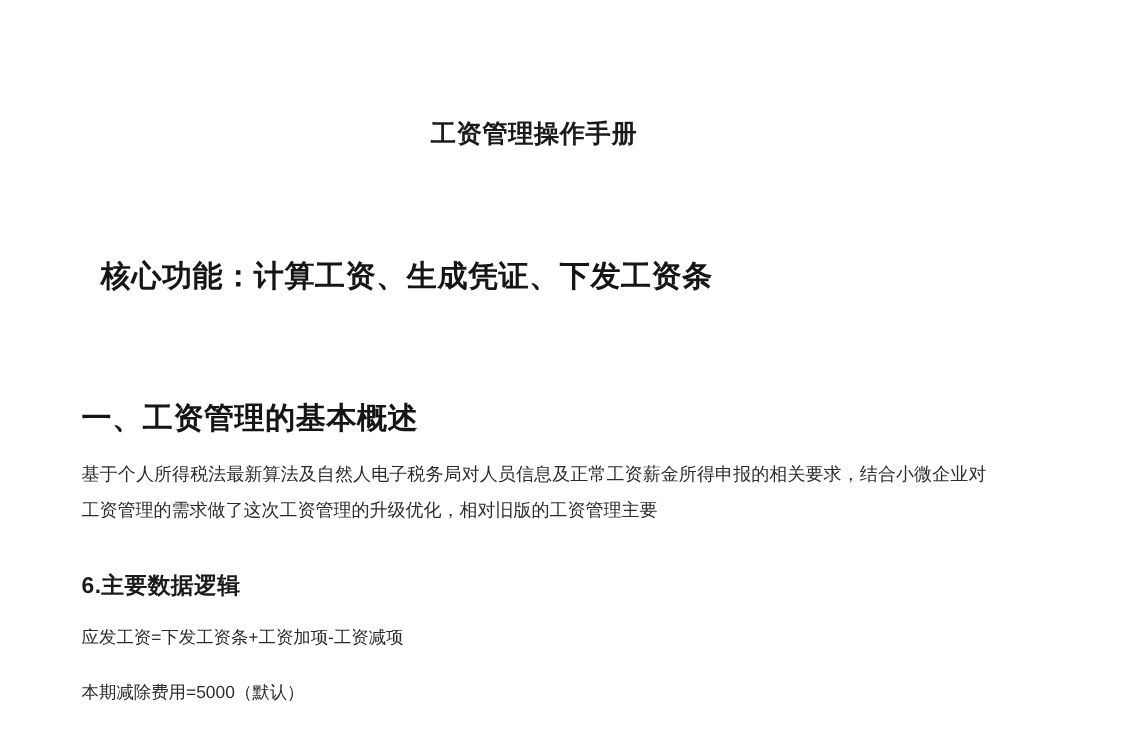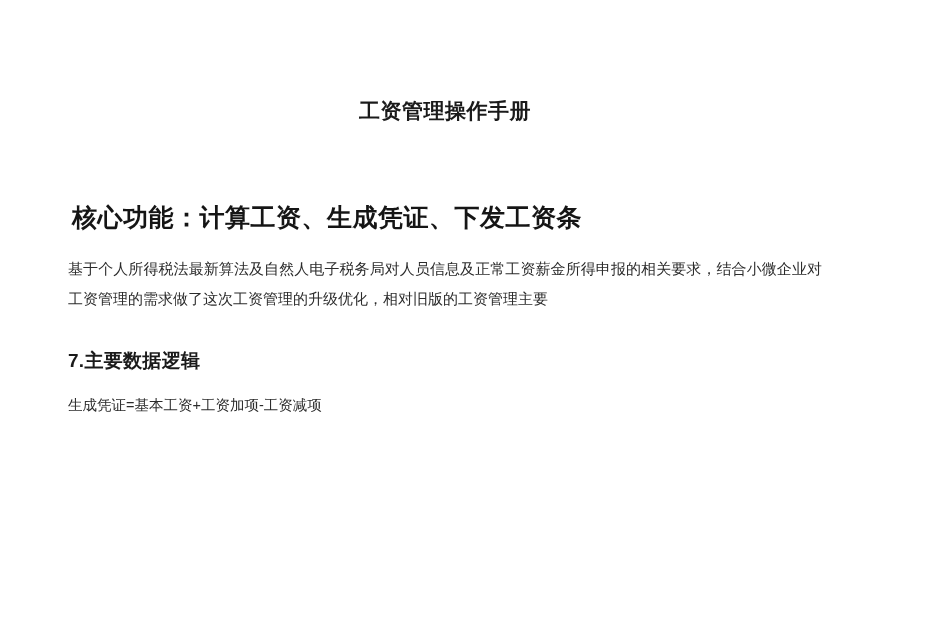--- a/index.html
+++ b/index.html
@@ -27,21 +27,21 @@
     font-weight: bold;
     color: #1a1a1a;
     margin: 0;
     padding-top: 97px;
     letter-spacing: 0.5px;
   }
   .core-features {
     font-size: 25px;
     font-weight: bold;
     color: #151515;
-    margin: 4px;
+    margin: 16px;
     padding-top: 72px;
     letter-spacing: 0.5px;
   }
   .section-heading {
     font-size: 25px;
     font-weight: bold;
     color: #151515;
     margin: 0;
     padding-top: 70px;
     letter-spacing: 0.5px;
@@ -75,22 +75,24 @@
 </style>
 </head>
 <body>
 
 <div class="page">
 
   <h1 class="doc-title">工资管理操作手册</h1>
 
   <h2 class="core-features">核心功能：计算工资、生成凭证、下发工资条</h2>
 
+  <h2 class="section-heading">一、工资管理的基本概述</h2>
 
 
   <p class="body-paragraph">基于个人所得税法最新算法及自然人电子税务局对人员信息及正常工资薪金所得申报的相关要求，结合小微企业对工资管理的需求做了这次工资管理的升级优化，相对旧版的工资管理主要</p>
 
-  <h3 class="sub-heading">7.主要数据逻辑</h3>
+  <h3 class="sub-heading">6.主要数据逻辑</h3>
 
-  <p class="formula-line">生成凭证=基本工资+工资加项-工资减项</p>
+  <p class="formula-line">应发工资=下发工资条+工资加项-工资减项</p>
 
+  <p class="formula-line second">本期减除费用=5000（默认）</p>
 
 </div>
 
 </body></html>

